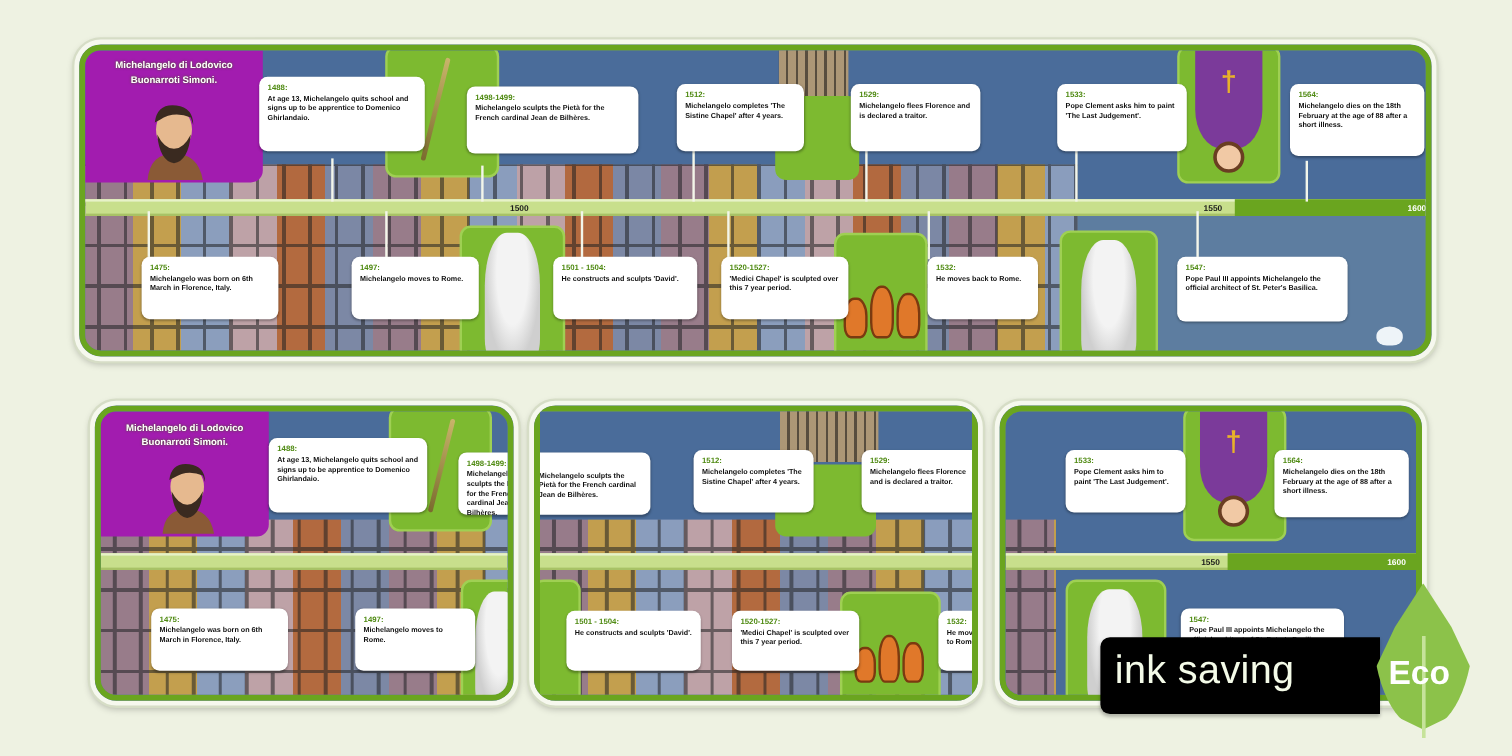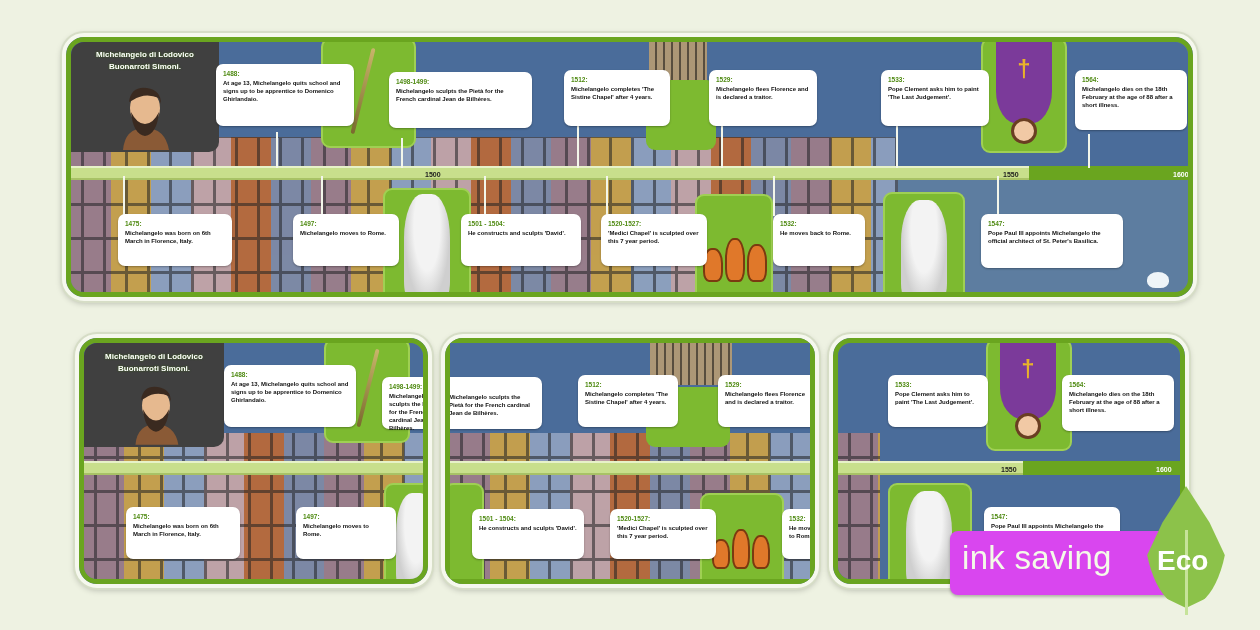--- a/index.html
+++ b/index.html
@@ -19,34 +19,34 @@
   .tbar{position:absolute;left:0;right:0;height:14px;background:#c8df8c;border-top:2px solid #e7f2c8;border-bottom:2px solid #a8c266}
   .tbar-dark{position:absolute;right:0;height:14px;background:#6aa51f}
   .tick{position:absolute;top:0;font-size:7px;font-weight:bold;color:#1b1b1b;line-height:14px}
   .stem{position:absolute;width:2px;background:#f3f6ea}
   
   .card{position:absolute;background:#fff;border-radius:7px;padding:6px 7px;box-shadow:0 1px 2px rgba(0,0,0,.3)}
   .card .yr{display:block;font-size:6.5px;font-weight:bold;color:#4f8a12;margin-bottom:2px}
   .card .tx{display:block;font-size:6px;font-weight:bold;color:#111;line-height:1.35}
   
   .tile{position:absolute;background:#7dba30;border-radius:9px;border:2px solid #9fd053}
-  .title-tile{position:absolute;background:#404040;border-radius:0 0 10px 0}
+  .title-tile{position:absolute;background:#a21caf;border-radius:0 0 10px 0}
   .title-text{position:absolute;color:#fff;font-weight:bold;font-size:8px;text-align:center;line-height:1.45;text-shadow:0 0 2px #3b6a10}
   .portrait{position:absolute}
   .brush{position:absolute;width:4px;background:linear-gradient(#c9b56a,#7a6a2e);transform:rotate(14deg);border-radius:2px}
   .statue{position:absolute;background:radial-gradient(ellipse at 50% 30%,#f3f3f3 0 40%,#cfcfcf 70%);border-radius:40% 40% 20% 20%}
   .pots{position:absolute;display:flex;gap:2px;align-items:flex-end}
   .pots span{display:block;background:#e0782a;border:2px solid #7a3a10;border-radius:45% 45% 30% 30%}
   .pope{position:absolute;background:#7b3a9a;border-radius:0 0 40% 40%}
   .pope .cross{position:absolute;left:50%;top:18%;transform:translateX(-50%);color:#e8b22a;font-weight:bold;font-size:24px;line-height:1}
   .pope .face{position:absolute;left:50%;bottom:-20px;transform:translateX(-50%);width:26px;height:26px;border-radius:50%;background:#f1c9a5;border:3px solid #6a3e22}
   .tower{position:absolute;background:repeating-linear-gradient(90deg,#b89c72 0 6px,#5a4a34 6px 8px);opacity:.9}
   .logo{position:absolute;width:22px;height:16px;background:#eef4f8;border-radius:50% 50% 40% 40%}
   
-  .eco{position:absolute;left:950px;top:531px;width:233px;height:64px;background:#d946ef;border-radius:8px 0 0 8px;box-shadow:0 2px 3px rgba(0,0,0,.25)}
+  .eco{position:absolute;left:917px;top:531px;width:233px;height:64px;background:#000000;border-radius:8px 0 0 8px;box-shadow:0 2px 3px rgba(0,0,0,.25)}
   .eco-text{position:absolute;left:12px;top:8px;font-size:33px;color:#f4fbe8;letter-spacing:.3px}
   .leaf{position:absolute;left:1144px;top:486px;width:84px;height:122px;background:#8cc24a;border-radius:50% 50% 50% 50%/30% 30% 70% 70%;clip-path:polygon(50% 0,78% 30%,100% 62%,92% 86%,50% 100%,8% 86%,0 62%,22% 30%)}
   .leaf-vein{position:absolute;left:1185px;top:530px;width:3px;height:85px;background:#c6e39a}
   .leaf-text{position:absolute;left:1157px;top:545px;font-size:28px;font-weight:bold;color:#fff}
 </style>
 </head>
 <body>
 
 <div class="stage">
 

